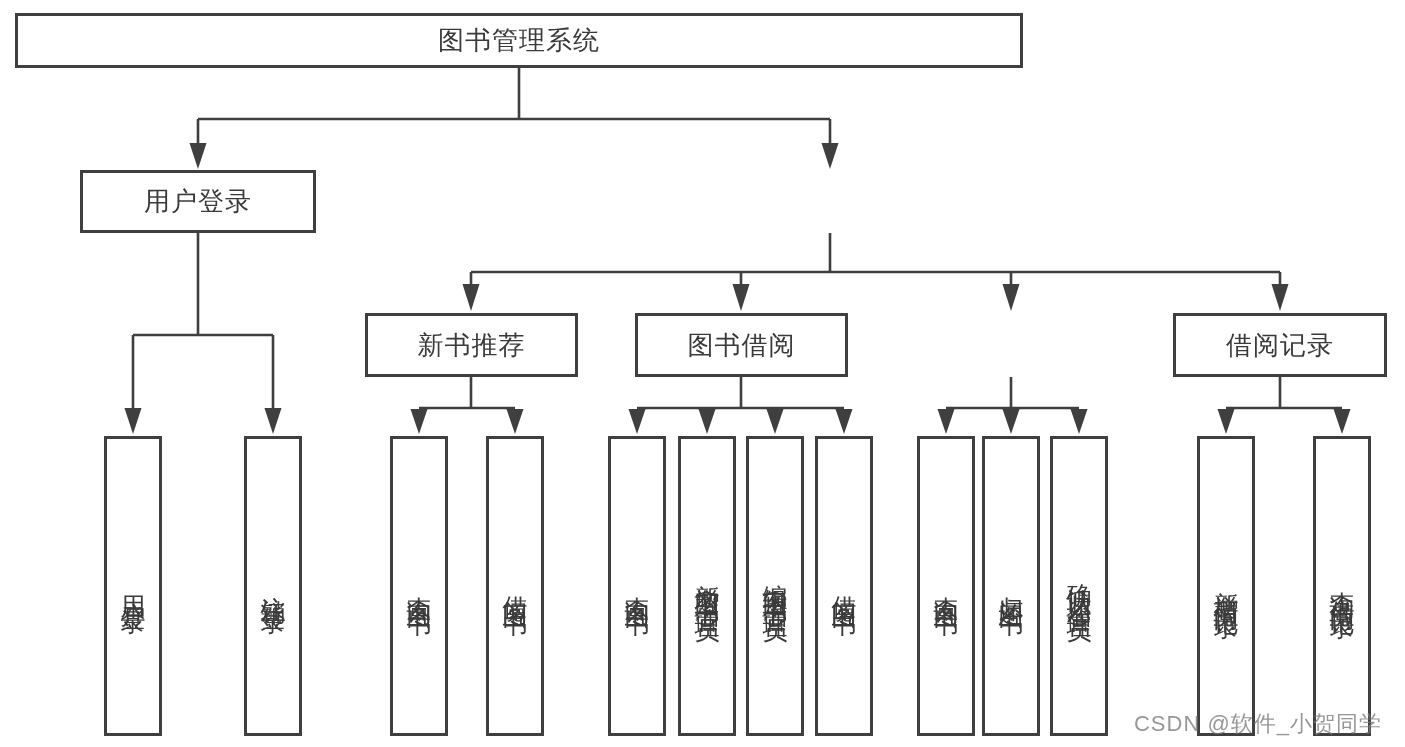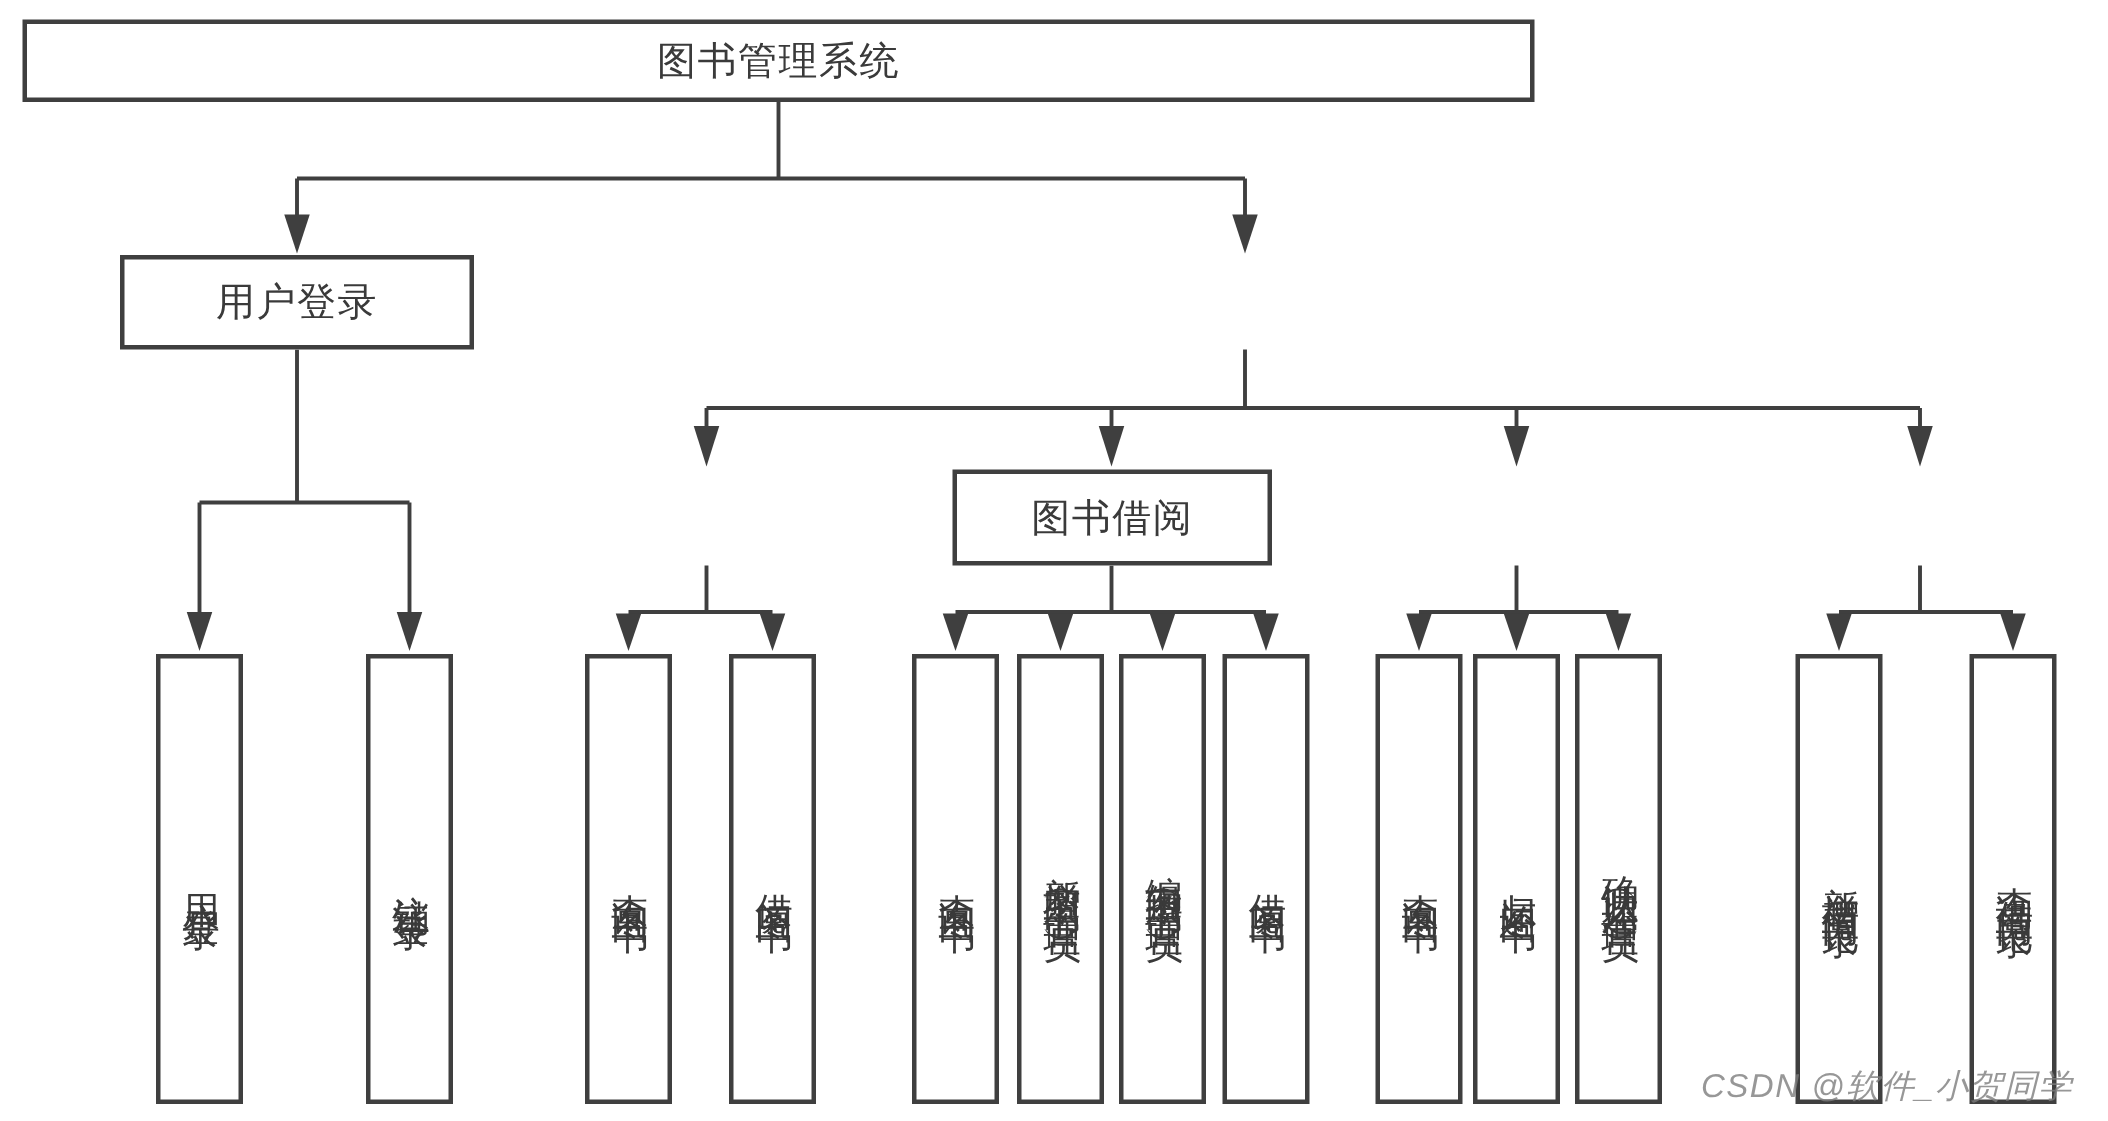--- a/index.html
+++ b/index.html
@@ -16,21 +16,20 @@
   }
   .node.h span { font-size:26px; letter-spacing:1px; white-space:nowrap; }
   .node.v span {
     writing-mode:vertical-rl; text-orientation:mixed;
     font-size:25px; letter-spacing:5px; line-height:1; white-space:nowrap;
   }
   .watermark {
     position:absolute; right:5px; bottom:8px; z-index:6;
     font-size:22px; color:rgba(125,125,125,0.8); letter-spacing:1px;
     white-space:nowrap;
-    font-style:italic;
   }
 </style>
 </head>
 <body>
 
 <div class="canvas">
 
   <svg class="connectors" viewBox="0 0 1405 747" xmlns="http://www.w3.org/2000/svg" fill="none" stroke="#3f3f3f" stroke-width="2.6">
 
     <g>
@@ -97,22 +96,28 @@
   </svg>
 
   <div class="node h" style="left:15px; top:13px; width:1008px; height:55px">
     <span>图书管理系统</span>
   </div>
 
   <div class="node h" style="left:80px; top:170px; width:236px; height:63px">
     <span>用户登录</span>
   </div>
 
+  <div class="node h" style="left:365px; top:313px; width:213px; height:64px">
+    <span>新书推荐</span>
+  </div>
   <div class="node h" style="left:635px; top:313px; width:213px; height:64px">
     <span>图书借阅</span>
+  </div>
+  <div class="node h" style="left:1173px; top:313px; width:214px; height:64px">
+    <span>借阅记录</span>
   </div>
 
   <div class="node v" style="left:104px; top:436px; width:58px; height:300px">
     <span>用户登录</span>
   </div>
   <div class="node v" style="left:244px; top:436px; width:58px; height:300px">
     <span>注销登录</span>
   </div>
 
   <div class="node v" style="left:390px; top:436px; width:58px; height:300px">

